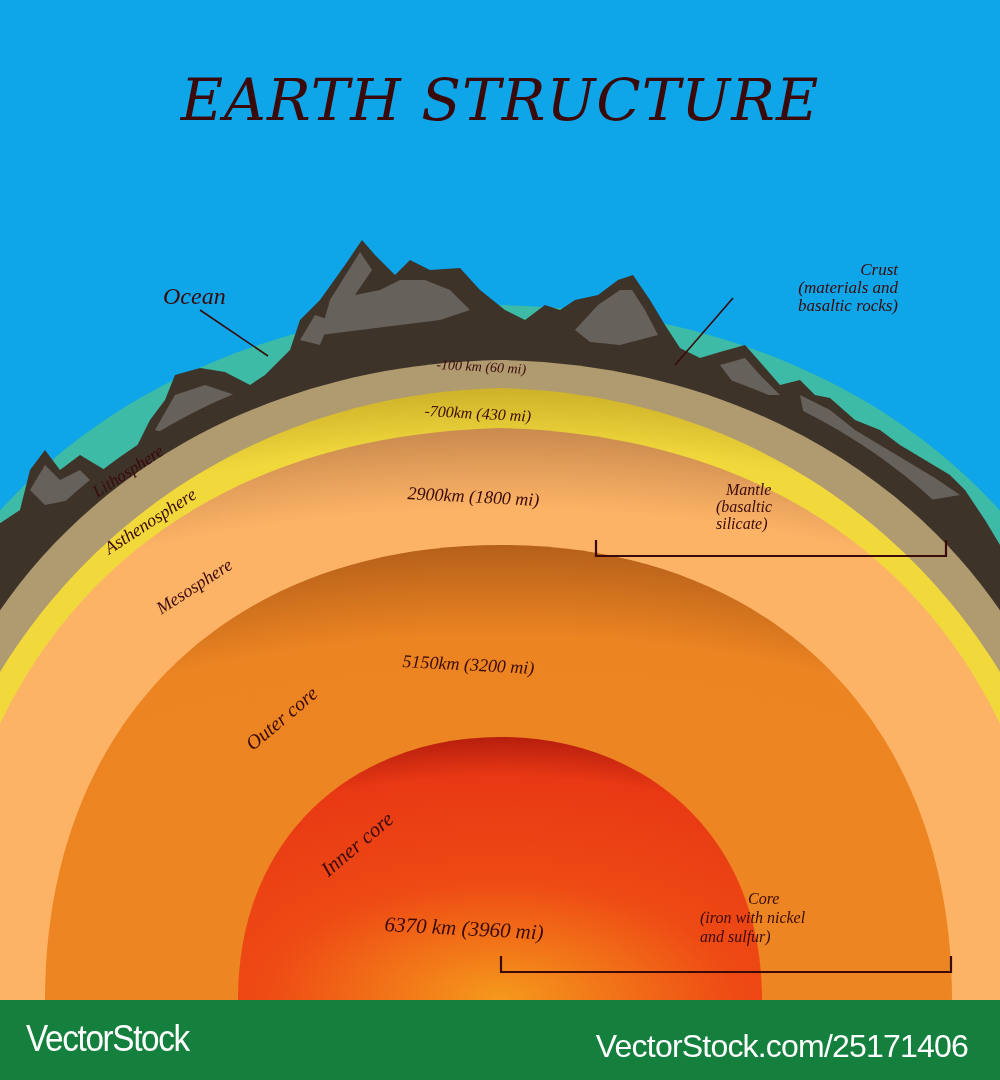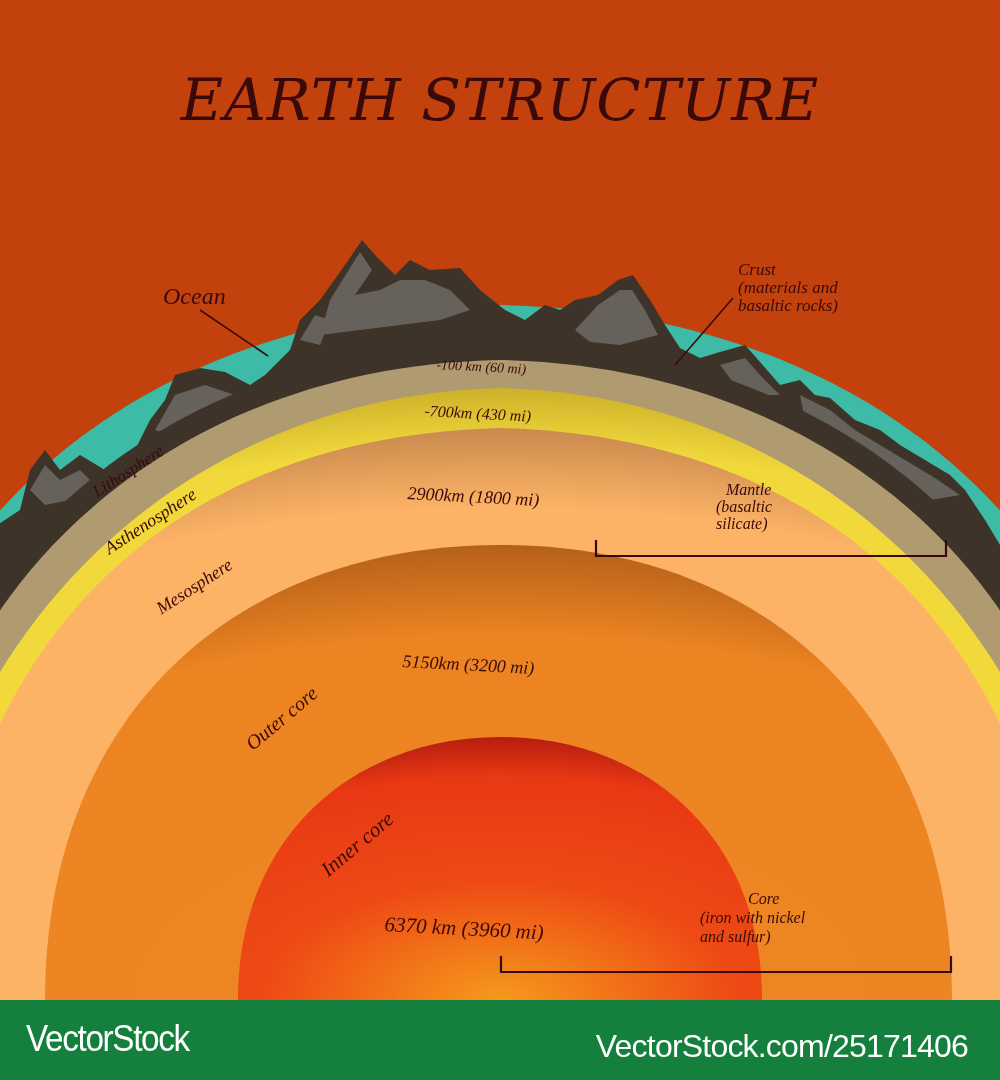--- a/index.html
+++ b/index.html
@@ -1,21 +1,21 @@
 <!DOCTYPE html>
 <html><head>
 <meta charset="utf-8">
 <style>
   html, body { margin: 0; padding: 0; }
   body { width: 1000px; height: 1080px; overflow: hidden; background: #d2f3fb; position: relative; font-family: "DejaVu Serif", "Liberation Serif", serif; }
-  .stage { position: absolute; left: 0; top: 0; width: 1000px; height: 1000px; overflow: hidden; background: #c2410c; }
+  .stage { position: absolute; left: 0; top: 0; width: 1000px; height: 1000px; overflow: hidden; background: #0ea5e9; }
   .title { position: absolute; left: 0; width: 1000px; top: 66px; text-align: center; font-family: "DejaVu Serif", "Liberation Serif", serif; font-style: italic; font-size: 58px; letter-spacing: 1px; color: #3a0a0a; font-weight: normal; }
   svg.diagram { position: absolute; left: 0; top: 0; }
   .lbl { position: absolute; color: #3a0a0a; font-family: "Liberation Serif", "DejaVu Serif", serif; font-style: italic; white-space: nowrap; transform-origin: left bottom; }
-  .callout { text-align: left; line-height: 1.05; }
+  .callout { text-align: right; line-height: 1.05; }
   .footer { position: absolute; left: 0; top: 1000px; width: 1000px; height: 80px; background: #15803d; color: #fff; font-family: "Liberation Sans", "DejaVu Sans", sans-serif; }
   .footer .brand { position: absolute; left: 26px; top: 18px; font-size: 37px; letter-spacing: -1.5px; transform: scaleX(0.9); transform-origin: left; }
   .footer .url { position: absolute; right: 32px; top: 28px; font-size: 32px; letter-spacing: -0.8px; }
 </style>
 </head>
 <body>
 
 <div class="stage">
 
   <svg class="diagram" width="1000" height="1000" viewBox="0 0 1000 1000">

